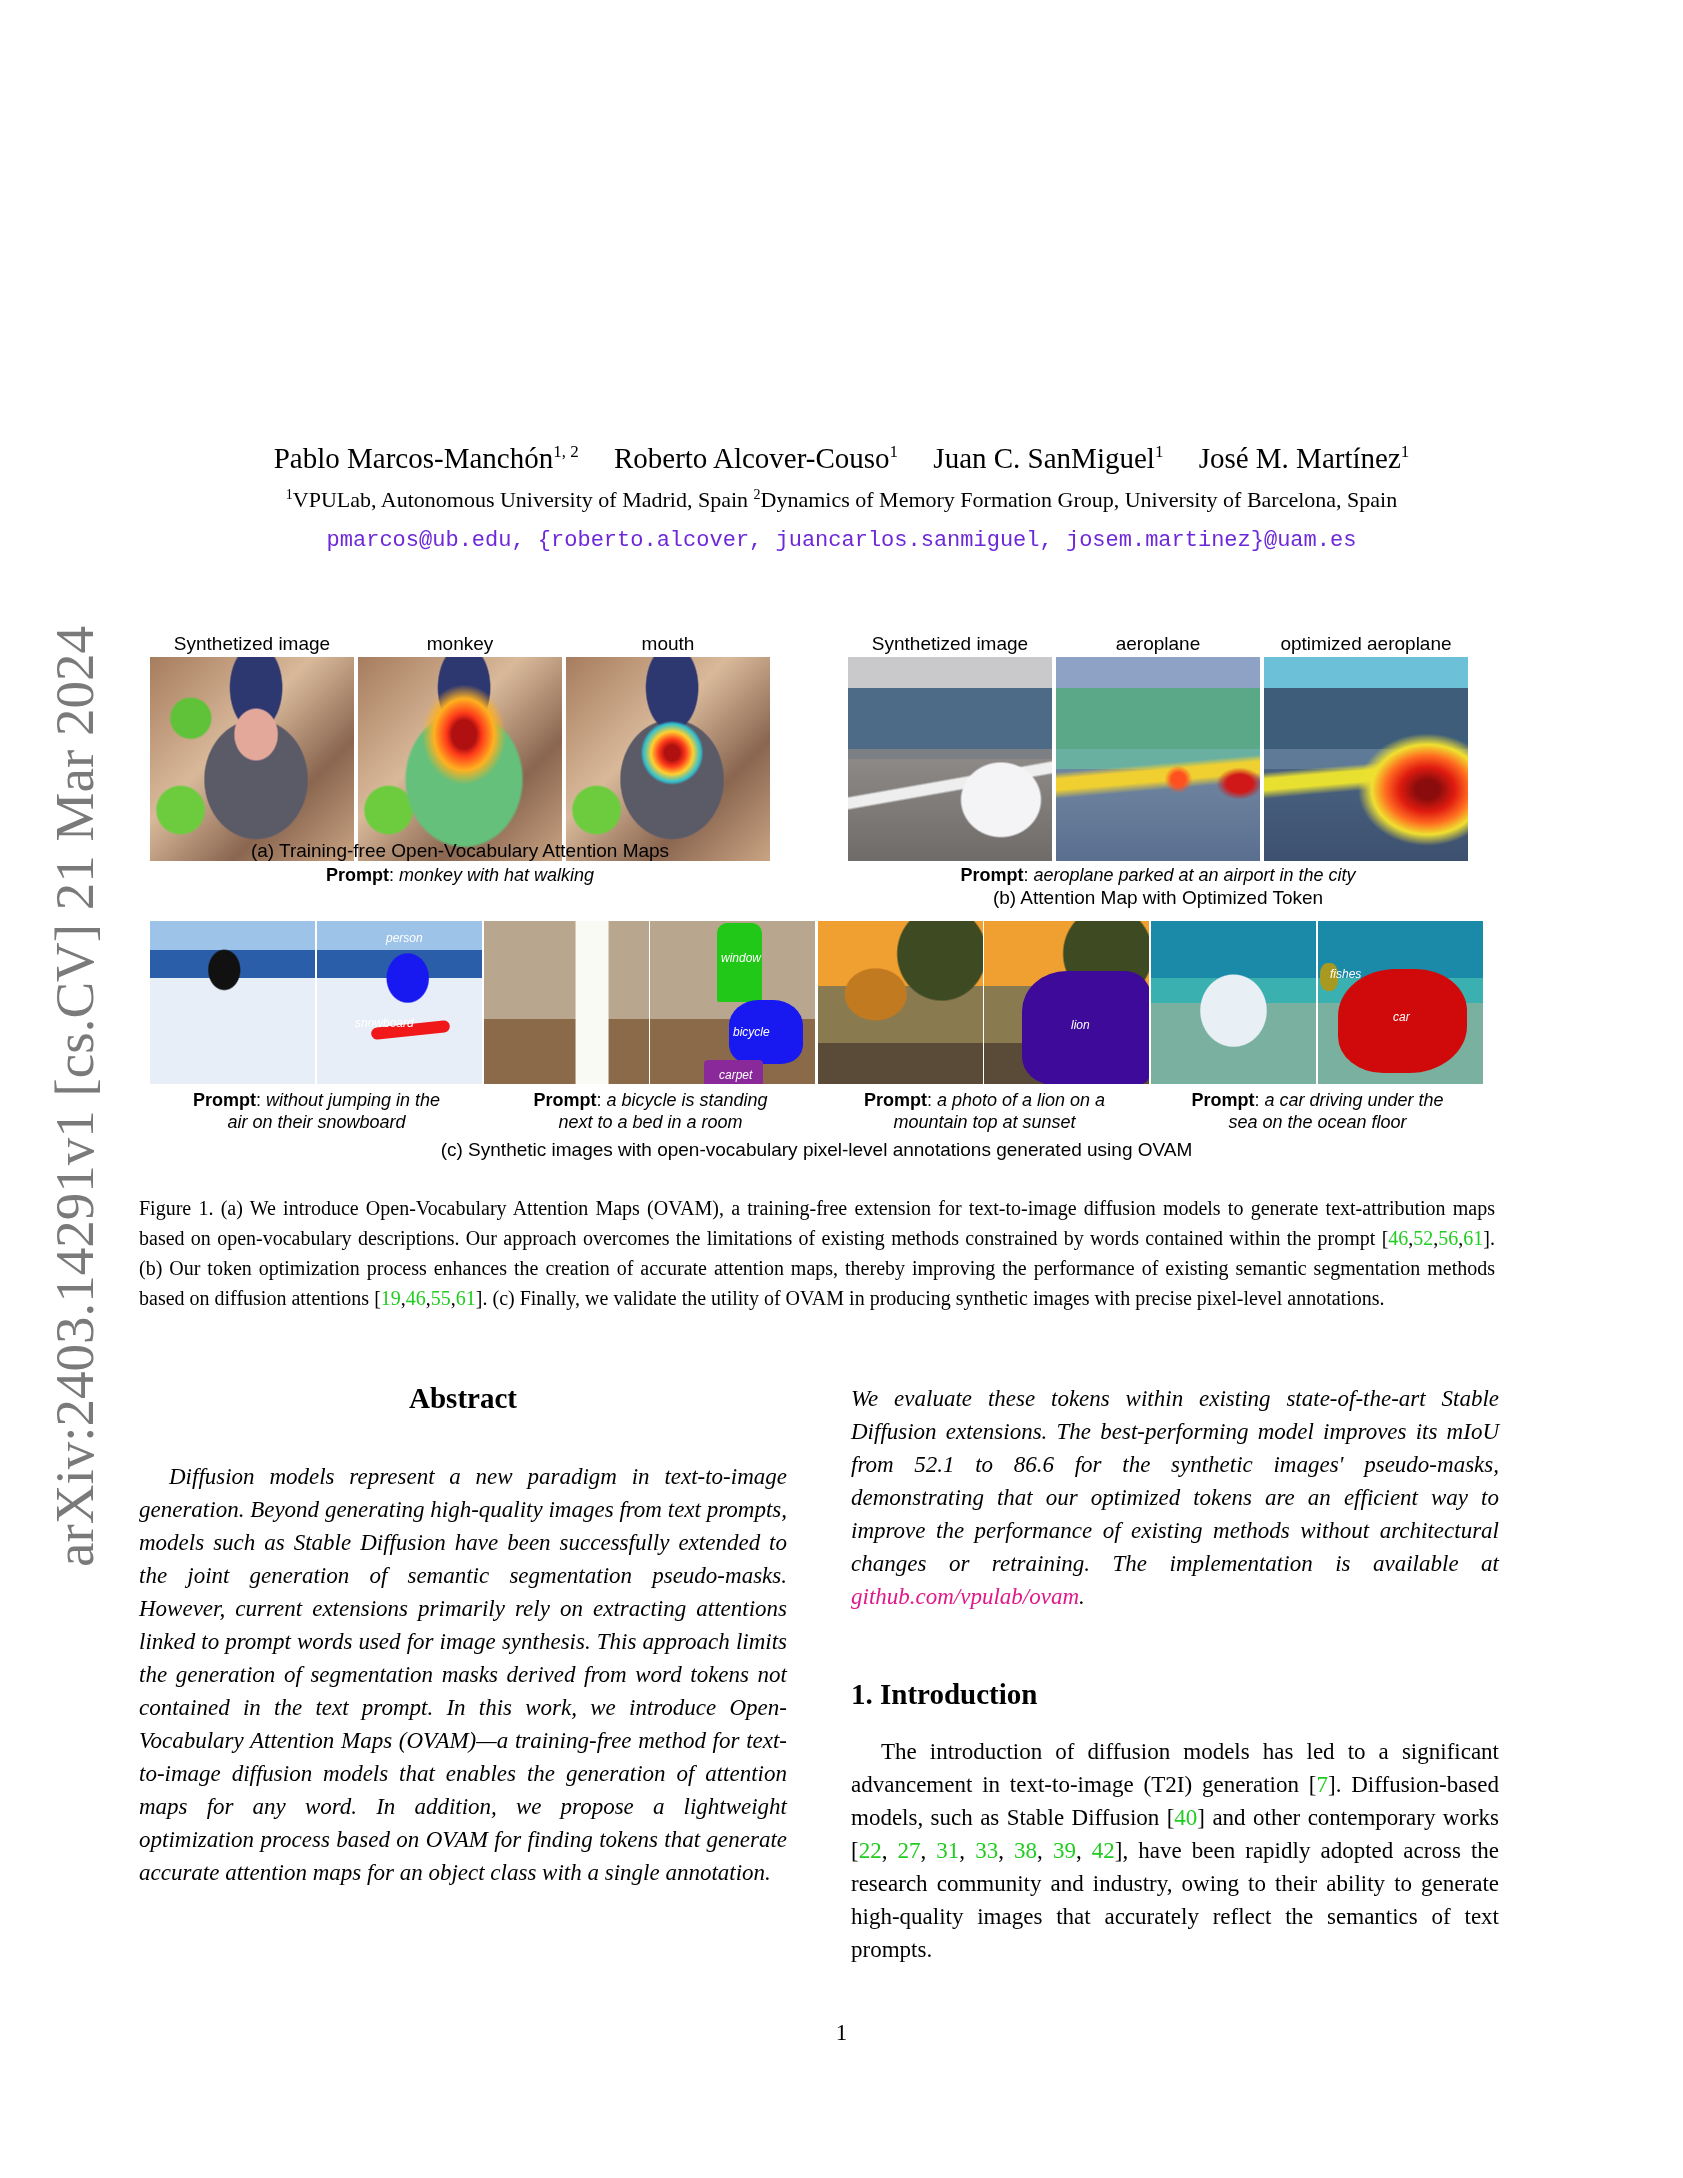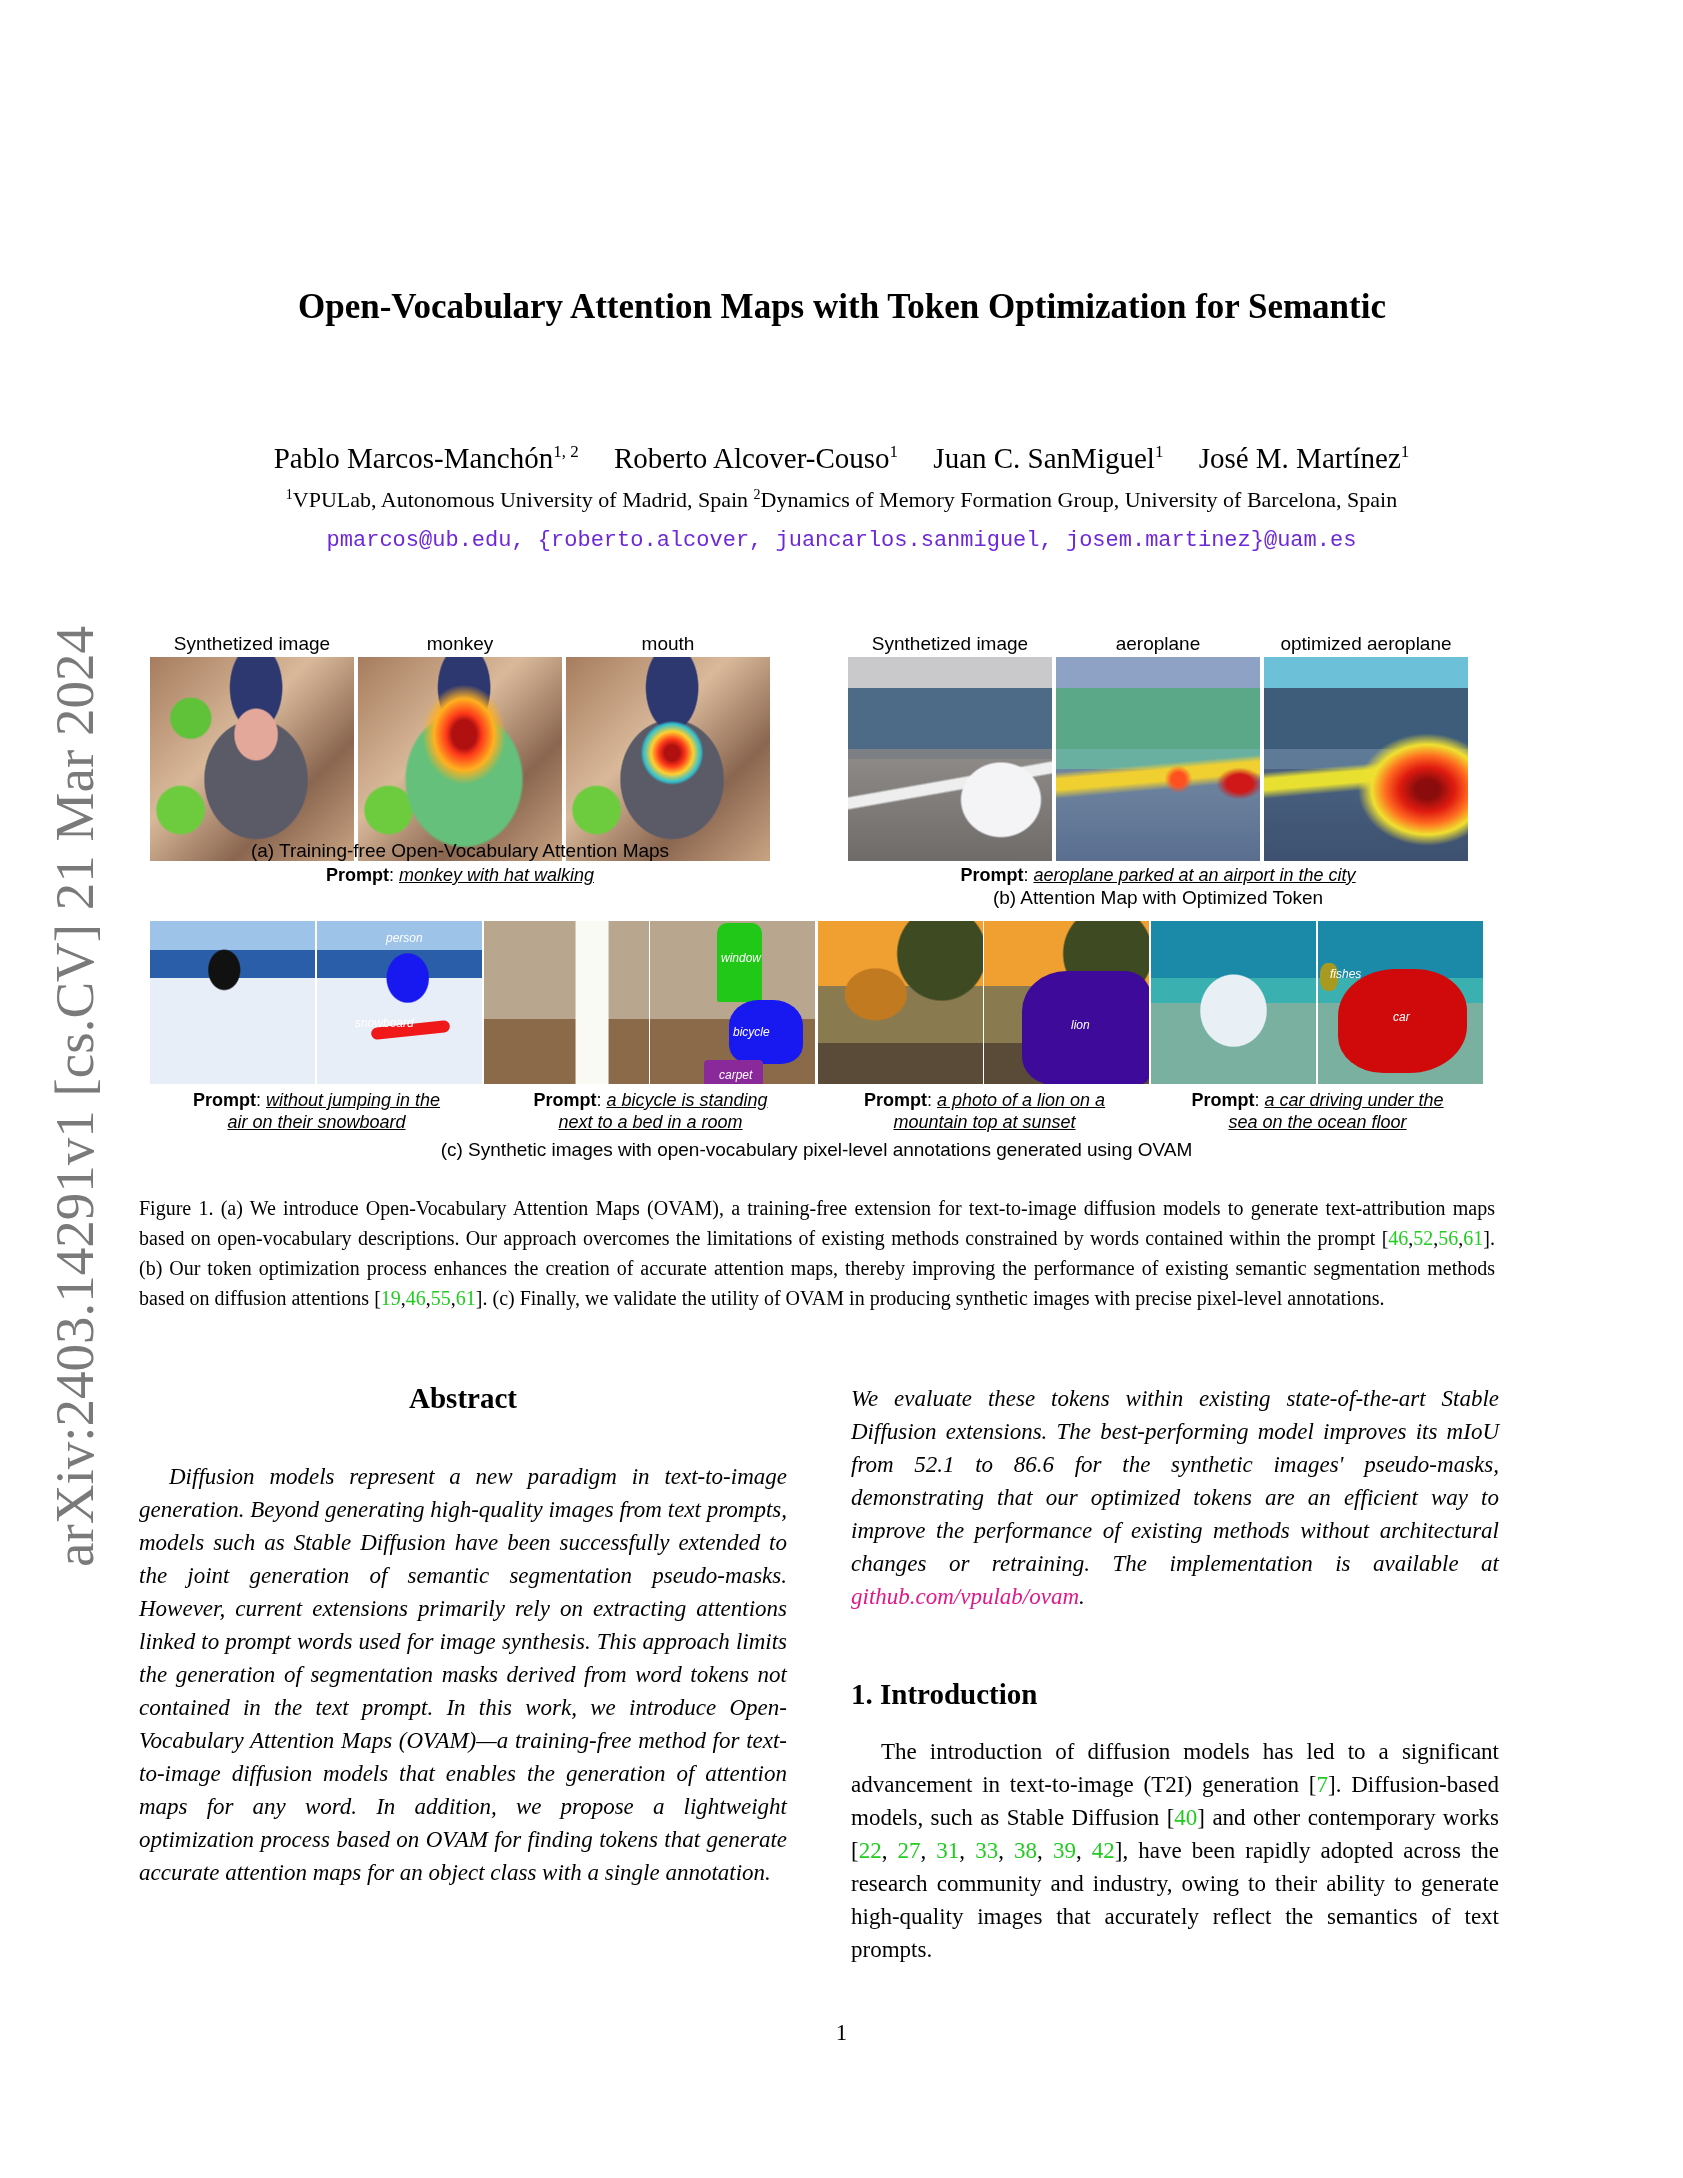--- a/index.html
+++ b/index.html
@@ -11,42 +11,41 @@
   .authors span.a { margin:0 14px; }
   .authors sup { font-size:17px; }
   .affil { left:99px; width:1485px; top:487px; text-align:center; font-size:22px; }
   .affil sup { font-size:14px; }
   .emails { left:99px; width:1485px; top:528px; text-align:center; font-size:22px; font-family:"Liberation Mono", monospace; color:#6d28d9; }
   .arxiv { left:-421px; top:1052px; width:990px; height:89px; transform:rotate(-90deg); font-family:"Liberation Serif", serif; font-size:55px; color:#7a7a7a; text-align:center; line-height:89px; white-space:nowrap; letter-spacing:0px; }
   .panel { position:absolute; overflow:hidden; }
   .sublabel { font-family:"Liberation Sans", sans-serif; font-size:19px; text-align:center; }
   .prompt { font-family:"Liberation Sans", sans-serif; font-size:18px; text-align:center; line-height:22px; }
   .prompt b { font-weight:bold; }
-  .prompt i { font-style:italic;text-decoration:underline; }
+  .prompt i { font-style:italic; }
   .caption { left:139px; width:1356px; top:1193px; font-size:20px; line-height:30px; text-align:justify; }
   .cite { color:#1fcc1f; }
   .link { color:#e0188a; }
   .col-left { left:139px; width:648px; }
   .col-right { left:851px; width:648px; }
   .h-abstract { top:1382px; text-align:center; font-size:29px; font-weight:bold; }
   .abs-text { top:1460px; font-style:italic; font-size:23px; line-height:33px; text-align:justify; }
   .abs-text2 { top:1382px; font-style:italic; font-size:23px; line-height:33px; text-align:justify; }
   .h-intro { top:1678px; font-size:29px; font-weight:bold; }
   .intro-text { top:1735px; font-size:23px; line-height:33px; text-align:justify; }
   .indent { text-indent:30px; }
   .page-num { left:0; width:1683px; top:2020px; text-align:center; font-size:23px; }
   .mask-label { position:absolute; font-family:"Liberation Sans", sans-serif; font-style:italic; color:#fff; font-size:12px; }
 </style>
 </head>
 <body>
 
 <div class="abs arxiv">arXiv:2403.14291v1  [cs.CV]  21 Mar 2024</div>
 
 <div class="abs title">
-  <div>Open-Vocabulary Attention Maps with Token Optimization for Semantic</div>
 </div>
 
 <div class="abs authors">
   <span class="a"><span>Pablo Marcos-Manchón</span><sup>1, 2</sup></span>
   <span class="a"><span>Roberto Alcover-Couso</span><sup>1</sup></span>
   <span class="a"><span>Juan C. SanMiguel</span><sup>1</sup></span>
   <span class="a"><span>José M. Martínez</span><sup>1</sup></span>
 </div>
 
 <div class="abs affil">

